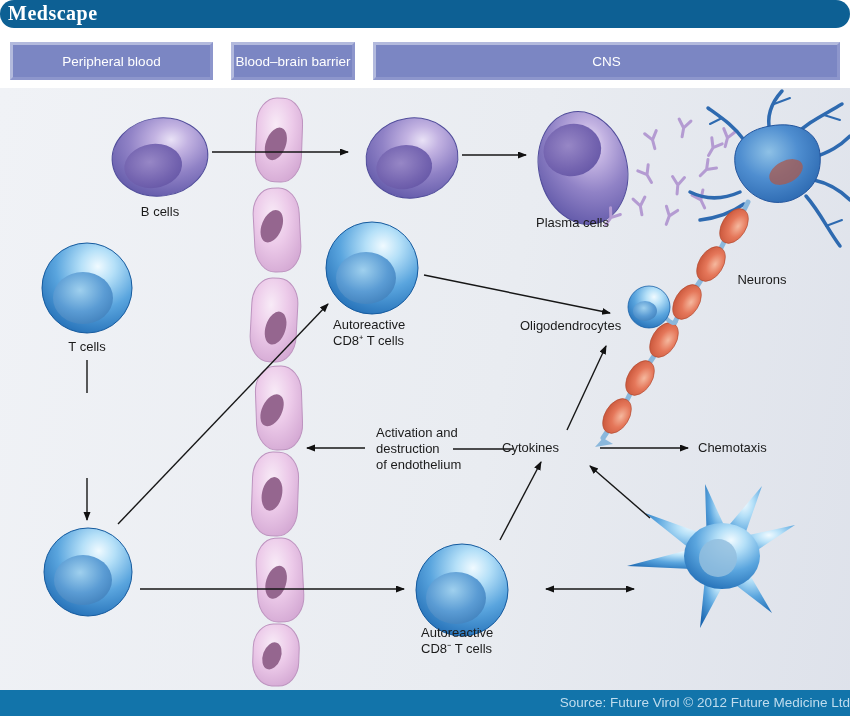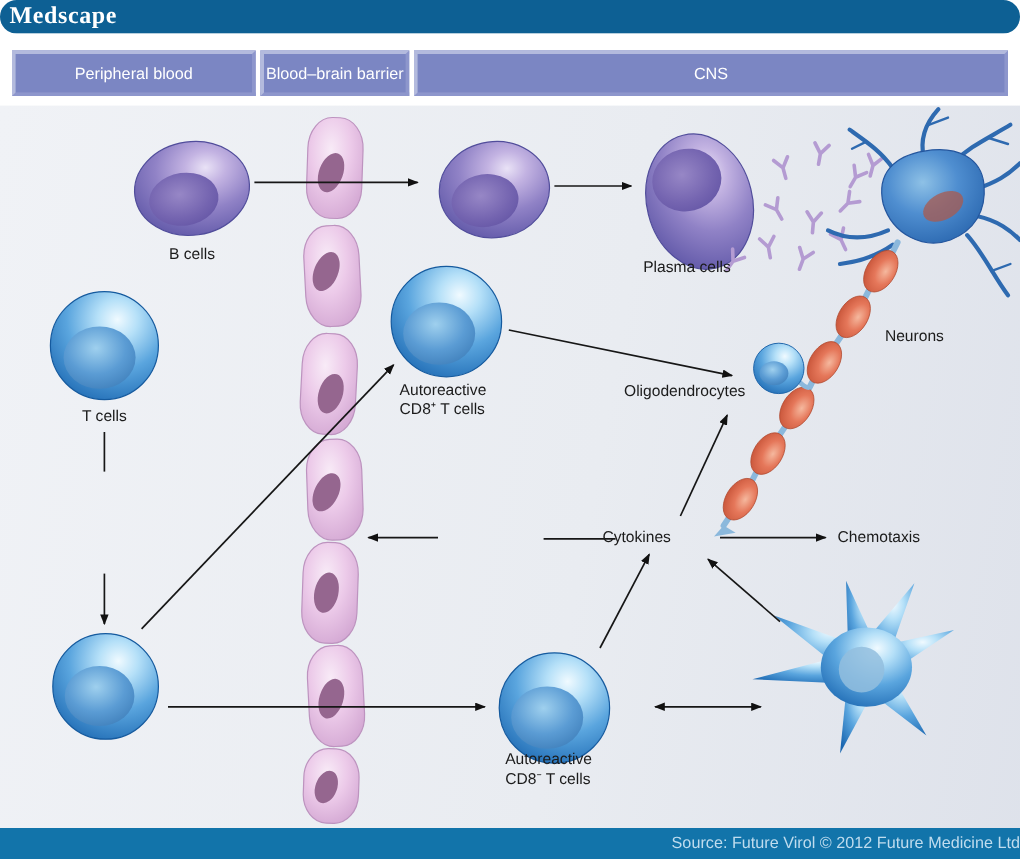--- a/index.html
+++ b/index.html
@@ -4,21 +4,21 @@
 <style>
   html,body{margin:0;padding:0;background:#fff;}
   .stage{position:relative;width:850px;height:716px;overflow:hidden;
          font-family:"Liberation Sans",sans-serif;background:#fff;}
   
   .topbar{position:absolute;left:0;top:0;width:850px;height:28px;background:#0d6094;border-radius:14px;}
   .logo{display:inline-block;padding-left:8px;line-height:27px;color:#ffffff;
         font-family:"Liberation Serif",serif;font-weight:700;font-size:20px;letter-spacing:.5px;}
   
   .colheaders{position:absolute;left:0;top:28px;width:850px;height:60px;background:#ffffff;
-              box-sizing:border-box;padding:14px 10px 8px 10px;display:flex;gap:4px;justify-content:flex-end;}
+              box-sizing:border-box;padding:14px 10px 8px 10px;display:flex;gap:18px;justify-content:flex-end;}
   .colbox{height:38px;box-sizing:border-box;background:#7b86c3;
           border:3px solid;border-color:#b3badd #8d96cc #8d96cc #b3badd;
           display:flex;align-items:center;justify-content:center;
           color:#ffffff;font-size:13.5px;}
   .col-peripheral{width:203px;}
   .col-bbb{width:124px;}
   .col-cns{flex:1;}
   
   .diagram{position:absolute;left:0;top:88px;width:850px;height:602px;
            background:linear-gradient(100deg,#f0f2f6 0%,#e9ecf1 55%,#dde1ea 100%);padding-left:44px;}
@@ -254,20 +254,23 @@
       </g>
     </svg>
 
     <div class="lbl center" style="left:120px;top:116px;width:80px">B cells</div>
     <div class="lbl center" style="left:520px;top:127px;width:105px">Plasma cells</div>
     <div class="lbl center" style="left:722px;top:184px;width:80px">Neurons</div>
     <div class="lbl center" style="left:47px;top:251px;width:80px">T cells</div>
     <div class="lbl" style="left:333px;top:229px;width:115px">Autoreactive
 CD8⁺ T cells</div>
     <div class="lbl" style="left:520px;top:230px;width:120px">Oligodendrocytes</div>
+    <div class="lbl" style="left:376px;top:337px;width:120px">Activation and
+destruction
+of endothelium</div>
     <div class="lbl" style="left:502px;top:352px;width:70px">Cytokines</div>
     <div class="lbl" style="left:698px;top:352px;width:90px">Chemotaxis</div>
     <div class="lbl" style="left:421px;top:537px;width:115px">Autoreactive
 CD8⁻ T cells</div>
   </div>
 
   <footer class="footbar">
     <span>Source: Future Virol © 2012 Future Medicine Ltd</span>
   </footer>
 

